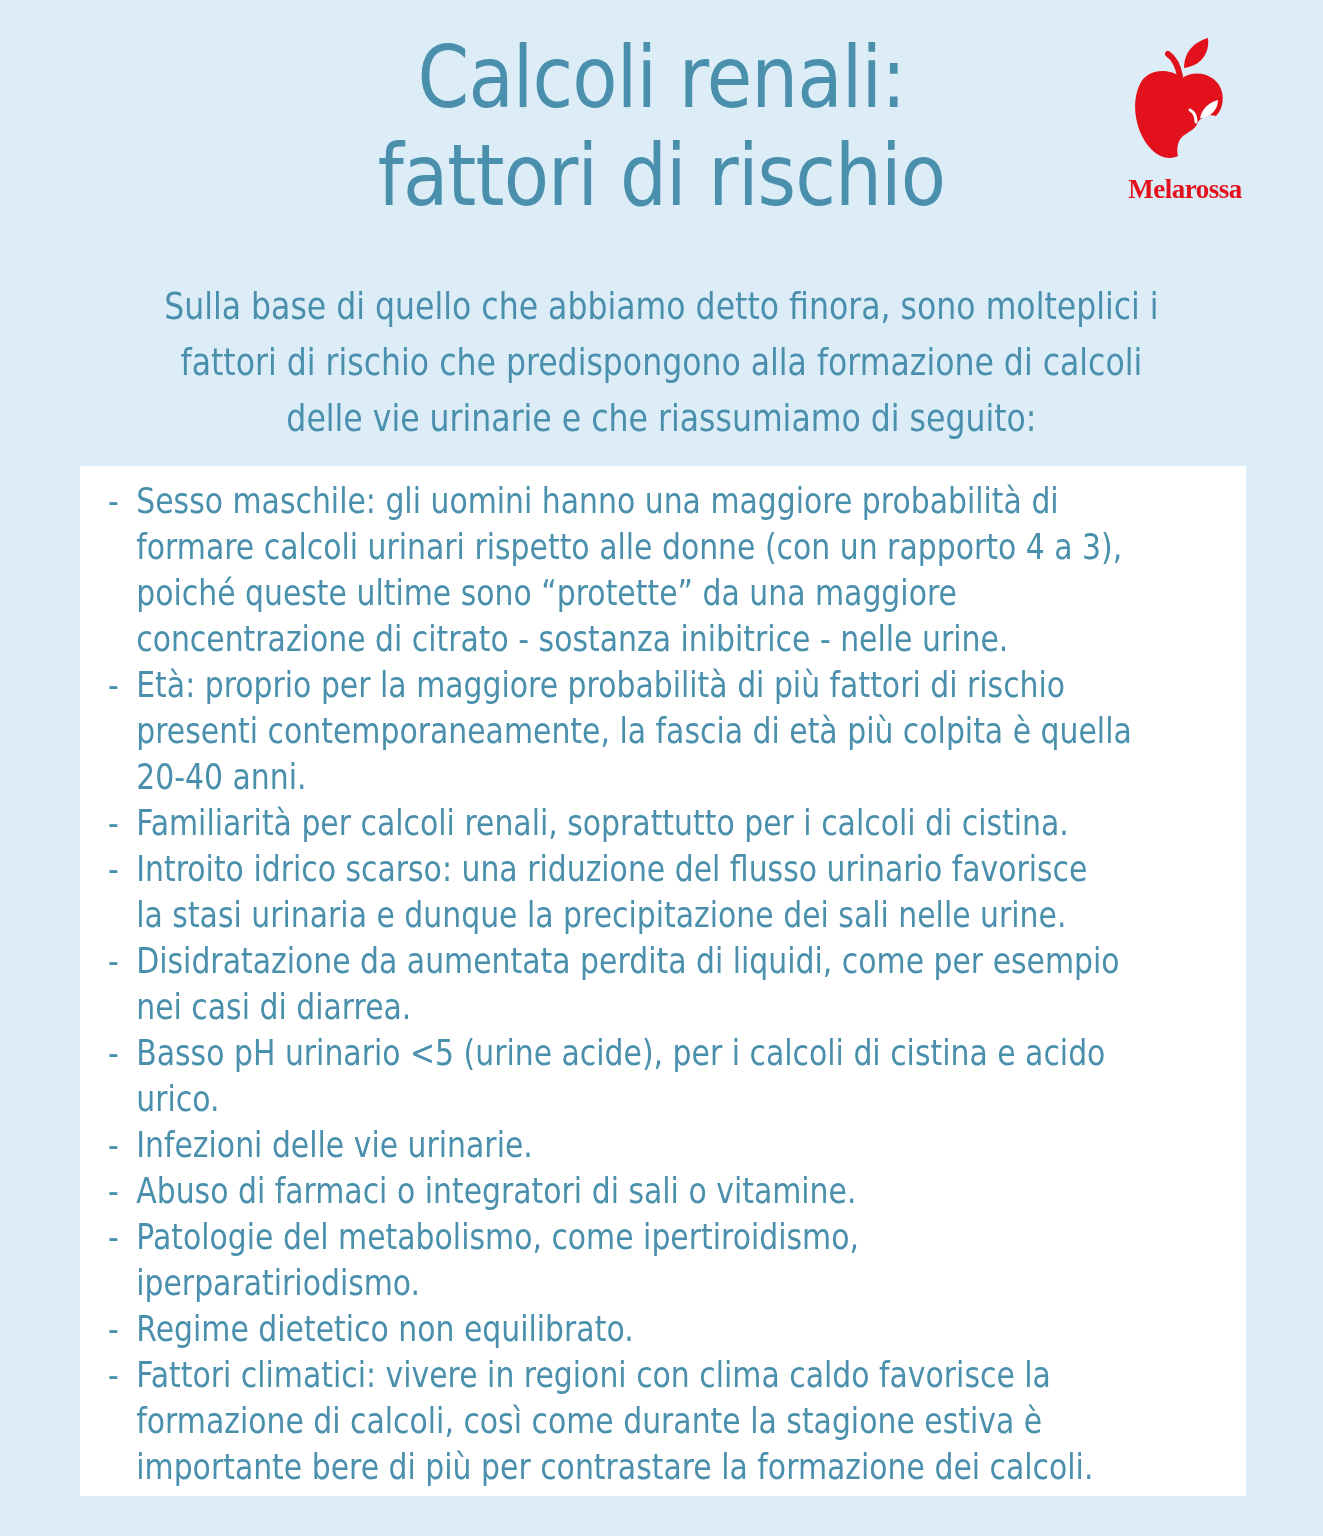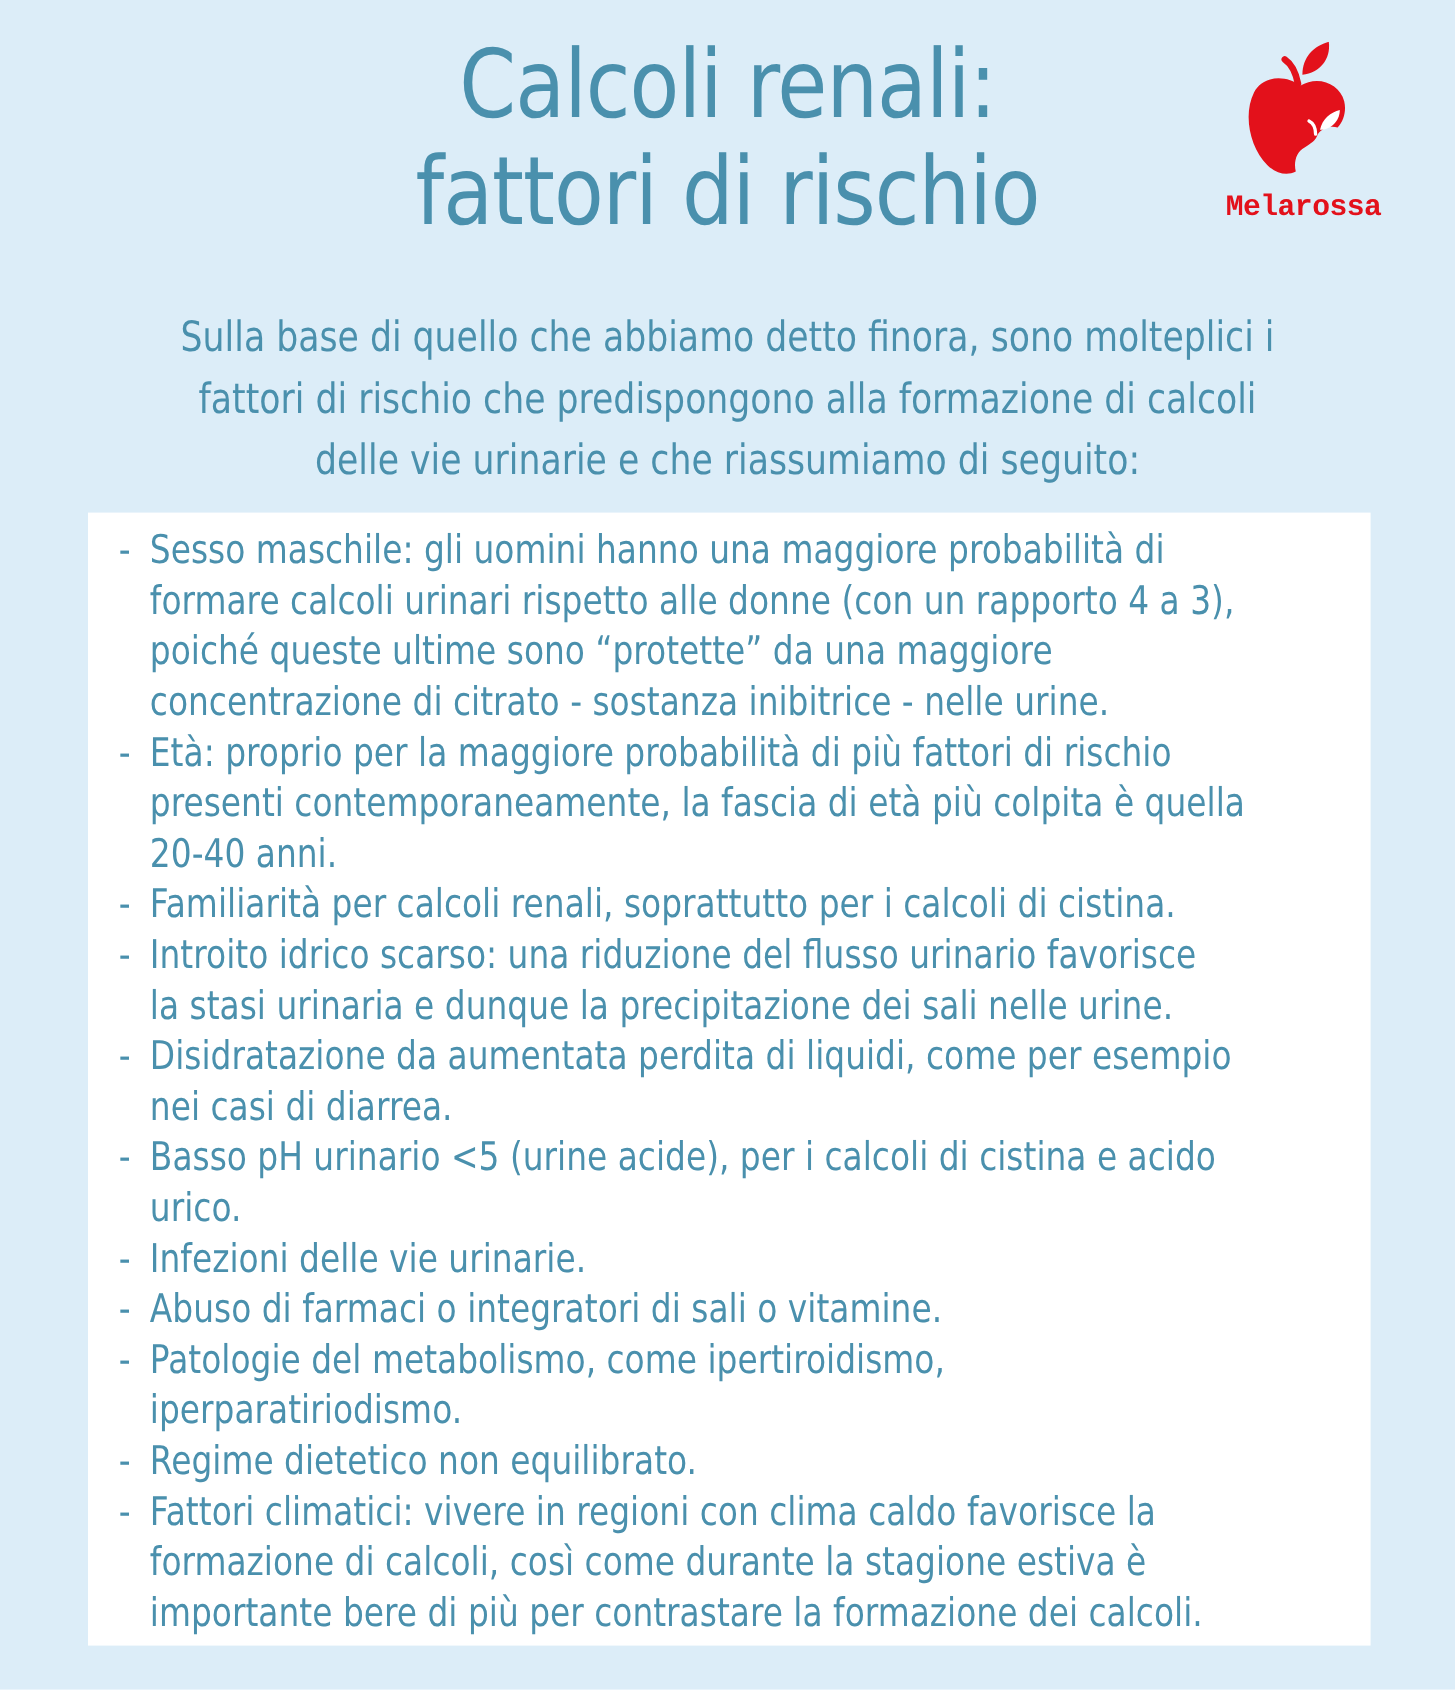--- a/index.html
+++ b/index.html
@@ -45,21 +45,21 @@
       position: absolute;
       left: 30px;
       top: 0;
     }
     .logo-text {
       position: absolute;
       left: 0;
       top: 136px;
       width: 170px;
       text-align: center;
-      font-family: Liberation Mono, monospace;
+      font-family: Liberation Serif, serif;
       font-weight: bold;
       font-size: 27px;
       letter-spacing: -0.5px;
       color: #e3111b;
     }
     .intro {
       position: absolute;
       left: 60px;
       top: 278px;
       width: 1203px;

